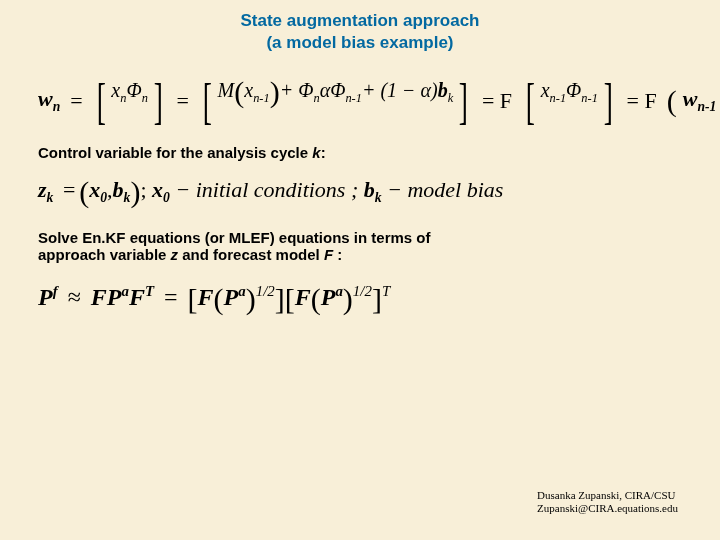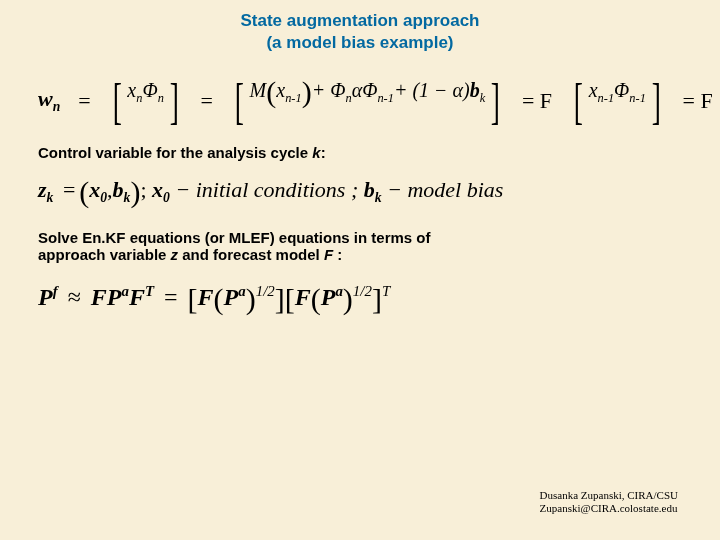--- a/index.html
+++ b/index.html
@@ -30,21 +30,21 @@
     font-family: "Times New Roman", Times, serif;
     font-style: italic;
     font-size: 22px;
     color: #000;
     margin: 8px 0 20px 0;
     white-space: nowrap;
   }
   .eq1 {
     display: flex;
     align-items: center;
-    gap: 14px;
+    gap: 6px;
   }
   .section-label {
     font-weight: bold;
     font-size: 15px;
     color: #000;
     font-family: Arial, Helvetica, sans-serif;
     font-style: normal;
     margin-top: 20px;
   }
   .section-label .it { font-style: italic; }
@@ -183,16 +183,16 @@
   <div class="eq-block eq3">
     <span class="bold"><span>P</span><span class="sup">f</span></span>
     <span class="optxt">≈</span>
     <span class="bold">F</span><span class="bold"><span>P</span><span class="sup">a</span></span><span class="bold"><span>F</span><span class="sup">T</span></span>
     <span class="optxt">=</span>
     <span class="sqbr">[</span><span class="bold">F</span><span class="big-paren">(</span><span class="bold"><span>P</span><span class="sup">a</span></span><span class="big-paren">)</span><span class="sup">1/2</span><span class="sqbr">]</span><span class="sqbr">[</span><span class="bold">F</span><span class="big-paren">(</span><span class="bold"><span>P</span><span class="sup">a</span></span><span class="big-paren">)</span><span class="sup">1/2</span><span class="sqbr">]</span><span class="sup">T</span>
   </div>
 
   <div class="footer">
     <span>Dusanka Zupanski,  CIRA/CSU</span><br>
-    <span>Zupanski@CIRA.colostate.edu</span>
+    <span>Zupanski@CIRA.equations.edu</span>
   </div>
 
 </div>
 
 </body></html>

